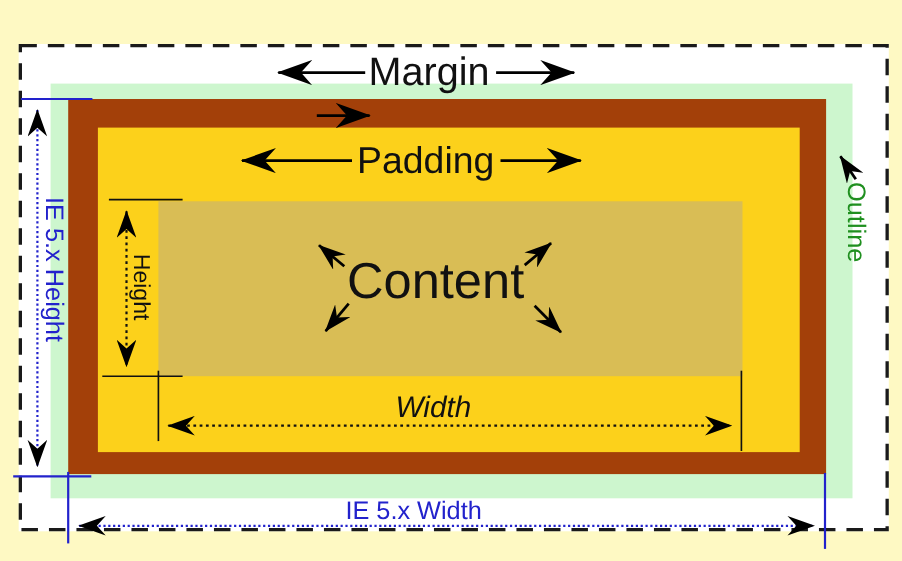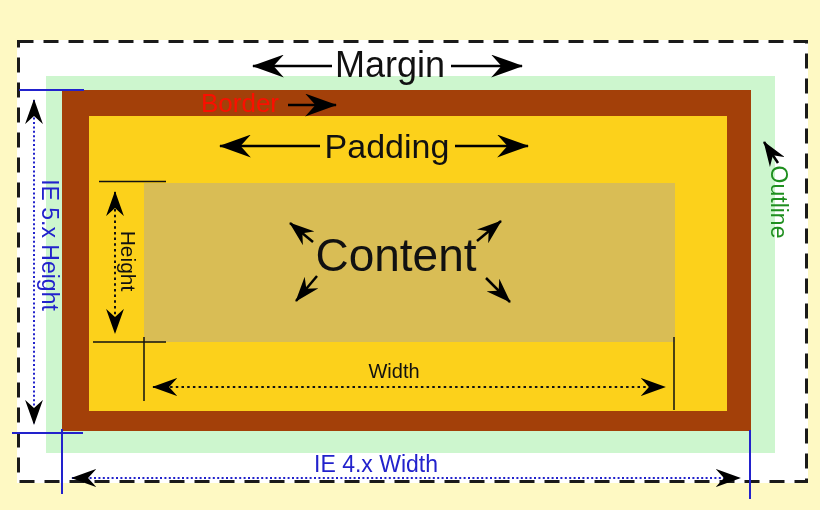--- a/index.html
+++ b/index.html
@@ -30,21 +30,21 @@
     color:#111;
     transform:translate(-50%,-50%);
     line-height:1;
   }
   .label.vert { transform:translate(-50%,-50%) rotate(90deg); }
 
   #margin-label  { left:390px; top:65px;  font-size:36px; }
   #border-label  { left:240px; top:103px; font-size:26px; color:#fb0f00; }
   #padding-label { left:387px; top:146px; font-size:34px; }
   #content-label { left:396px; top:255px; font-size:46px; }
-  #width-label   { left:394px; top:371px; font-size:20px; }
+  #width-label   { left:394px; top:371px; font-size:27px;font-style:italic; }
   #height-label  { left:128px; top:261px; font-size:21px; }
   #ie-height-label { left:49px;  top:245px; font-size:23px; color:#2222cc; }
   #ie-width-label  { left:376px; top:464px; font-size:23px; color:#2222cc; }
   #outline-label   { left:778px; top:202px; font-size:23px; color:#1f8f1f; }
 
   line { stroke-linecap:butt; }
   .arrowline  { stroke:#000; stroke-width:2.5px; }
   .dotblack   { stroke:#111; stroke-width:2px; stroke-dasharray:2.5 3.2; }
   .dotblue    { stroke:#2222cc; stroke-width:2px; stroke-dasharray:2 2.4; }
   .extblack   { stroke:#111; stroke-width:1.5px; }
@@ -99,21 +99,20 @@
     <line class="extblue" x1="19" y1="90" x2="84" y2="90"></line>
     <line class="extblue" x1="12" y1="433" x2="83" y2="433"></line>
     <line class="dotblue" x1="34" y1="100" x2="34" y2="424" marker-start="url(#ah-med)" marker-end="url(#ah-med)"></line>
 
     <line class="extblue" x1="62" y1="429" x2="62" y2="494"></line>
     <line class="extblue" x1="750" y1="430" x2="750" y2="499"></line>
     <line class="dotblue" x1="72" y1="478" x2="740" y2="478" marker-start="url(#ah-med)" marker-end="url(#ah-med)"></line>
   </svg>
 
   <div class="label" id="margin-label">Margin</div>
-  <div class="label" id="border-label">Border</div>
   <div class="label" id="content-label">Content</div>
   <div class="label" id="padding-label">Padding</div>
   <div class="label" id="width-label">Width</div>
   <div class="label vert" id="height-label">Height</div>
   <div class="label vert" id="ie-height-label">IE 5.x Height</div>
-  <div class="label" id="ie-width-label">IE 4.x Width</div>
+  <div class="label" id="ie-width-label">IE 5.x Width</div>
   <div class="label vert" id="outline-label">Outline</div>
 </div>
 
 </body></html>

